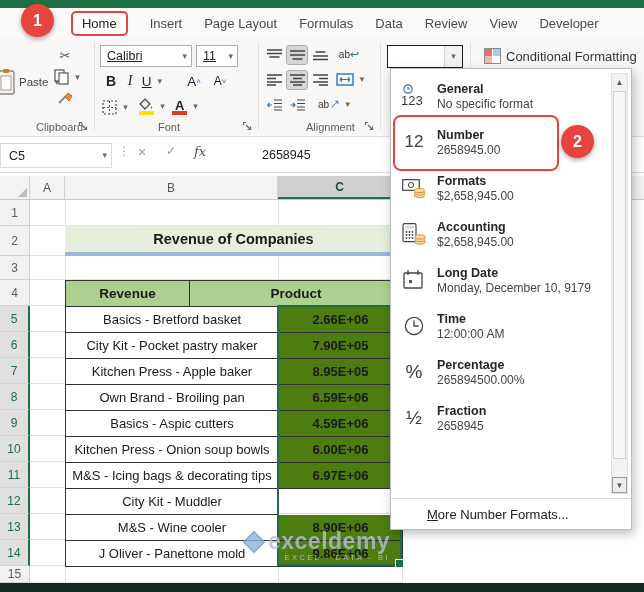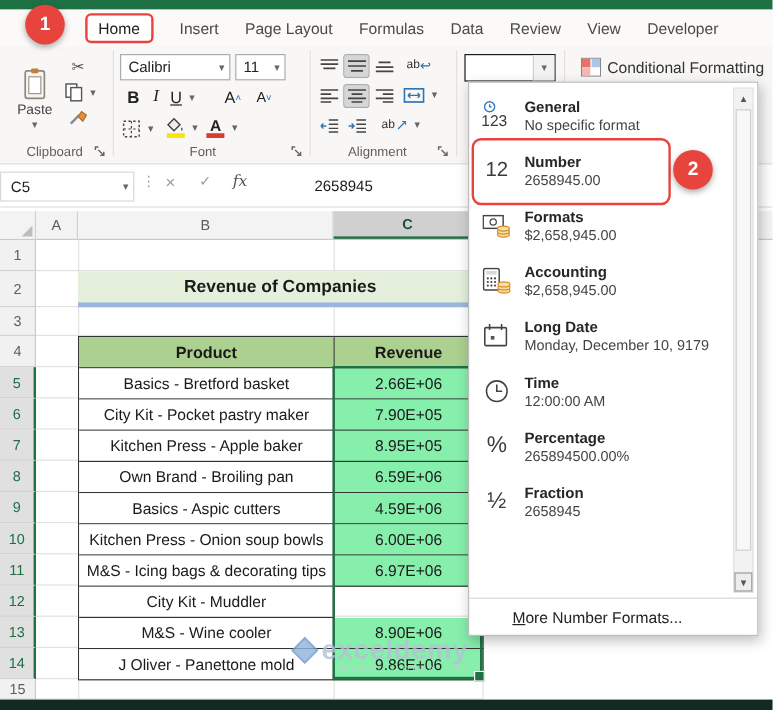--- a/index.html
+++ b/index.html
@@ -19,21 +19,21 @@
 
   
   .ribbon{left:0;top:38px;width:644px;height:98px;background:#F8F7F6;border-bottom:1px solid #E1DFDD;}
   .gsep{position:absolute;top:4px;bottom:6px;width:1px;background:#E3E1DF;}
   .glabel{position:absolute;bottom:3px;font-size:11px;color:#605E5C;}
   .launcher{position:absolute;bottom:4px;width:11px;height:11px;}
   .rbtn{position:absolute;display:flex;align-items:center;justify-content:center;border-radius:2px;}
   .pressed{background:#D6D6D6;outline:1px solid #ACACAC;}
   .combo{position:absolute;background:#fff;border:1px solid #ACACAC;display:flex;align-items:center;
          font-size:12.5px;color:#222;box-sizing:border-box;}
-  .combo .cv{flex:1;padding-left:6px;white-space:nowrap;overflow:hidden;}
+  .combo .cv{flex:1;padding-left:6px;white-space:nowrap;overflow:hidden;text-decoration:underline;}
   .chev{color:#666;font-size:9px;line-height:1;padding:0 4px;}
   .bld{font-weight:bold;font-size:14px;color:#222;}
   .itl{font-style:italic;font-family:"Liberation Serif",serif;font-size:14px;color:#222;}
   .und{font-size:13.5px;text-decoration:underline;color:#222;}
   .colorbar{position:absolute;left:2px;bottom:1px;width:15px;height:4px;}
   .numbox{left:387px;top:45px;width:76px;height:23px;border:1.5px solid #1a1a1a;background:#fff;
           display:flex;align-items:center;box-sizing:border-box;}
   .numbox .zone{margin-left:auto;width:17px;height:100%;background:#F2F2F2;border-left:1px solid #D0D0D0;
           display:flex;align-items:center;justify-content:center;}
 
@@ -64,21 +64,21 @@
 
   .title-cell{position:absolute;left:65px;top:50px;width:337px;height:30px;background:#E4F0DB;
       border-bottom:4px solid #9DB6DB;display:flex;align-items:center;justify-content:center;
       font-weight:bold;font-size:14.5px;color:#1a1a1a;box-sizing:border-box;z-index:2;}
   .xtable{position:absolute;left:65px;top:104px;width:338px;border-left:1px solid #333;border-top:1px solid #333;
       box-sizing:border-box;z-index:3;}
   .trow{display:flex;height:26px;}
   .tcell{border-right:1px solid #333;border-bottom:1px solid #333;display:flex;align-items:center;
       justify-content:center;font-size:13px;color:#1a1a1a;box-sizing:border-box;background:#fff;white-space:nowrap;}
   .tcell.b{width:213px;}
-  .tcell.c{width:124px;background:#86efac;}
+  .tcell.c{width:124px;background:#4d7c0f;font-weight:bold;}
   .trow.hdr .tcell{background:#ABD08F;font-weight:bold;font-size:13.5px;}
   .selbox{position:absolute;left:277px;top:129px;width:125px;height:261px;border:2px solid #1E7145;
       box-sizing:border-box;pointer-events:none;z-index:6;}
   .fillhandle{position:absolute;right:-4px;bottom:-4px;width:7px;height:7px;background:#1E7145;border:1px solid #fff;}
 
   .watermark{left:244px;top:528px;z-index:7;opacity:.8;pointer-events:none;text-align:right;}
   .wm-top{display:flex;align-items:center;gap:4px;}
   .wm-diamond{width:16px;height:16px;background:#8FB4DC;transform:rotate(45deg) scale(.8);border:2px solid #6E9CCB;}
   .wm-brand{font-size:23px;font-weight:bold;color:#B3C1D4;letter-spacing:.5px;}
   .wm-tag{font-size:7.5px;letter-spacing:2.5px;color:#C8CCD2;margin-top:-2px;}
@@ -126,21 +126,21 @@
     <span class="tab">Developer</span>
   </div>
   <div class="abs step-circle" style="left:21px;top:4px;">1</div>
 
   <div class="abs ribbon">
     <div class="gsep" style="left:94px;"></div>
     <div class="gsep" style="left:258px;"></div>
     <div class="gsep" style="left:380px;"></div>
     <div class="gsep" style="left:470px;"></div>
 
-    <div class="rbtn" style="left:8px;top:6px;width:42px;height:76px;flex-direction:column;gap:2px;">
+    <div class="rbtn" style="left:8px;top:6px;width:42px;height:76px;gap:2px;">
       <span>
         <svg width="22" height="28" viewBox="0 0 22 28">
           <rect x="3" y="3" width="16" height="23" rx="2" fill="#FBF3E4" stroke="#8A8886" stroke-width="1.4"></rect>
           <rect x="8" y="1" width="6" height="4" rx="1" fill="#C07F3C"></rect>
           <rect x="6" y="8" width="10" height="14" fill="#fff" stroke="#9a9a9a" stroke-width="1"></rect>
         </svg>
       </span>
       <span style="font-size:11.5px;color:#444;">Paste</span>
       <span class="chev">▾</span>
     </div>
@@ -157,21 +157,21 @@
       <span class="chev">▾</span>
     </div>
     <div class="rbtn" style="left:54px;top:52px;width:22px;height:18px;">
       <span>
         <svg width="16" height="16" viewBox="0 0 16 16">
           <path d="M2 12 L9 5" stroke="#8a8a8a" stroke-width="2"></path>
           <path d="M8 6 l4 4 l3 -5 l-4 -3 z" fill="#E0913F" stroke="#B06F25" stroke-width="1"></path>
         </svg>
       </span>
     </div>
-    <div class="glabel" style="left:22px;margin-top:32px;">Clipboard</div>
+    <div class="glabel" style="left:36px;margin-top:32px;">Clipboard</div>
     <div class="launcher" style="left:78px;">
       <svg width="11" height="11" viewBox="0 0 11 11">
           <path d="M1.5 4 V1.5 H4 M4 4 l4.5 4.5 M8.5 5.5 v3 h-3" fill="none" stroke="#666" stroke-width="1.2"></path>
         </svg>
     </div>
 
     <div class="combo" style="left:100px;top:7px;width:92px;height:22px;">
       <span class="cv">Calibri</span>
       <span class="chev">▾</span>
     </div>
@@ -285,21 +285,21 @@
           <path d="M0.5 6 L5 6 M3 4 L5 6 L3 8" stroke="#2E75B6" stroke-width="1.2" fill="none"></path>
         </svg>
     </div>
     <div class="rbtn" style="left:318px;top:56px;width:36px;height:20px;gap:2px;">
       <span style="font-size:10px;color:#333;">ab</span>
       <svg width="12" height="12" viewBox="0 0 12 12">
           <path d="M1 11 L10 2 M10 2 v4 M10 2 h-4" stroke="#2E75B6" stroke-width="1.4" fill="none"></path>
         </svg>
       <span class="chev">▾</span>
     </div>
-    <div class="glabel" style="left:290px;">Alignment</div>
+    <div class="glabel" style="left:306px;">Alignment</div>
     <div class="launcher" style="left:364px;">
       <svg width="11" height="11" viewBox="0 0 11 11">
           <path d="M1.5 4 V1.5 H4 M4 4 l4.5 4.5 M8.5 5.5 v3 h-3" fill="none" stroke="#666" stroke-width="1.2"></path>
         </svg>
     </div>
 
     <div class="abs numbox" style="left:387px;top:7px;">
       <span style="padding-left:5px;font-size:12px;"></span>
       <span class="zone">
           <span class="chev">▾</span>
@@ -404,22 +404,22 @@
         </div>
     </div>
     <div class="vline" style="left:65px;"></div>
     <div class="vline" style="left:278px;"></div>
     <div class="vline" style="left:402px;"></div>
 
     <div class="title-cell">Revenue of Companies</div>
 
     <div class="xtable">
       <div class="trow hdr">
+        <div class="tcell c" style="background:#ABD08F;">Revenue</div>
         <div class="tcell b">Product</div>
-        <div class="tcell c" style="background:#ABD08F;">Revenue</div>
       </div>
       <div class="trow">
           <div class="tcell b">Basics - Bretford basket</div>
           <div class="tcell c">2.66E+06</div>
         </div>
       <div class="trow">
           <div class="tcell b">City Kit - Pocket pastry maker</div>
           <div class="tcell c">7.90E+05</div>
         </div>
       <div class="trow">

